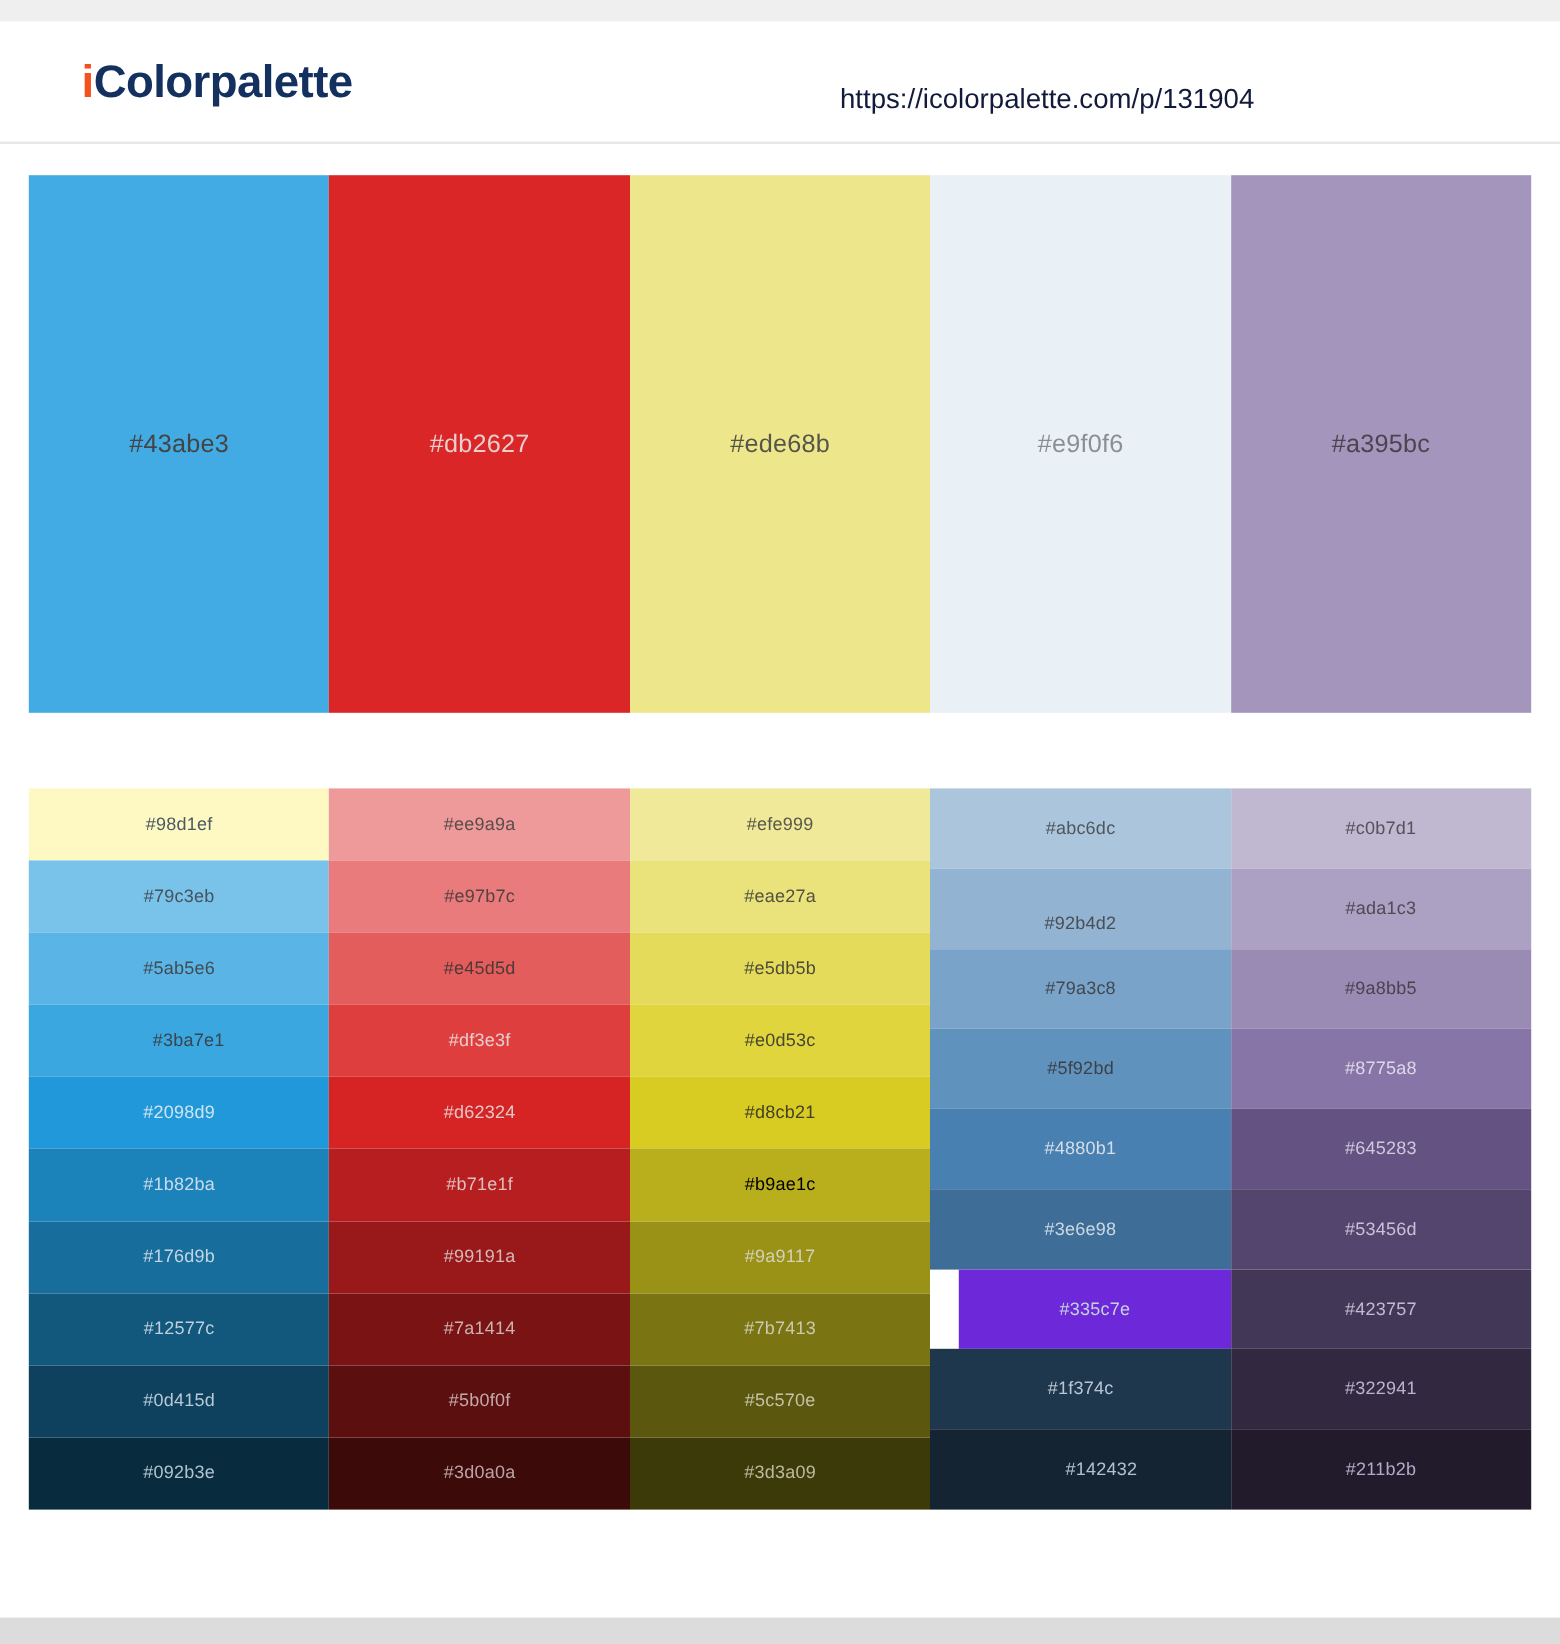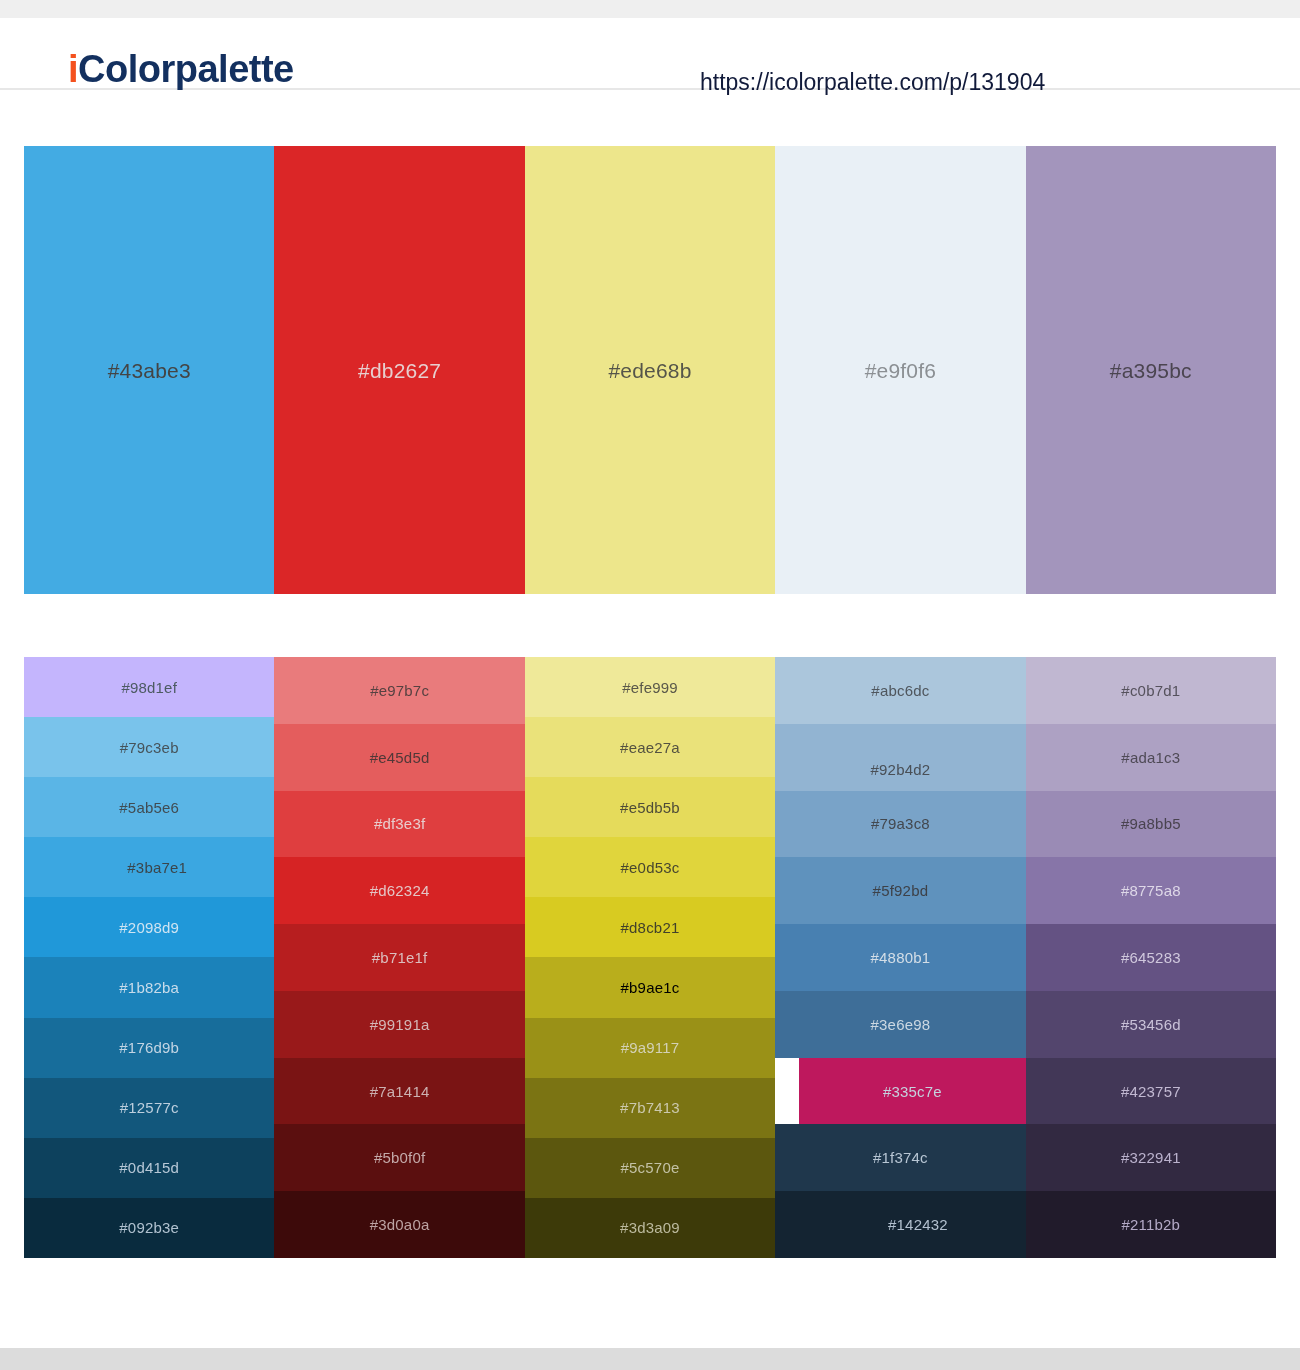--- a/index.html
+++ b/index.html
@@ -27,21 +27,21 @@
     width: 1300px;
     height: 18px;
     background: #efefef;
   }
 
   
   .header {
     position: absolute;
     left: 0; top: 18px;
     width: 1300px;
-    height: 72px;
+    height: 102px;
     background: #ffffff;
     border-bottom: 2px solid #e7e7e7;
     display: flex;
     align-items: center;
   }
 
   .logo {
     position: absolute;
     left: 68px;
     top: 32px;
@@ -151,21 +151,21 @@
       <div class="palette-cell" style="background: rgb(233, 240, 246);">
         <span class="palette-label" style="color: rgb(139, 143, 147);">#e9f0f6</span>
       </div>
       <div class="palette-cell" style="background: rgb(163, 149, 188);">
         <span class="palette-label" style="color: rgb(75, 69, 80);">#a395bc</span>
       </div>
     </div>
 
   <div class="shades-grid">
       <div class="shade-col">
-        <div class="shade-cell" style="background: #c4b5fd;">
+        <div class="shade-cell" style="background: #fef9c3;">
           <span class="shade-label" style="color: rgb(76, 90, 98);">#98d1ef</span>
         </div>
         <div class="shade-cell" style="background: rgb(121, 195, 235);">
           <span class="shade-label" style="color: rgb(70, 83, 90);">#79c3eb</span>
         </div>
         <div class="shade-cell" style="background: rgb(90, 181, 230);">
           <span class="shade-label" style="color: rgb(64, 76, 83);">#5ab5e6</span>
         </div>
         <div class="shade-cell" style="background: rgb(59, 167, 225); padding-left: 16px;">
           <span class="shade-label" style="color: rgb(58, 70, 76);">#3ba7e1</span>
@@ -183,20 +183,23 @@
           <span class="shade-label" style="color: rgb(189, 207, 222);">#12577c</span>
         </div>
         <div class="shade-cell" style="background: rgb(13, 65, 93);">
           <span class="shade-label" style="color: rgb(183, 200, 215);">#0d415d</span>
         </div>
         <div class="shade-cell" style="background: rgb(9, 43, 62);">
           <span class="shade-label" style="color: rgb(177, 194, 208);">#092b3e</span>
         </div>
       </div>
       <div class="shade-col">
+        <div class="shade-cell" style="background: rgb(238, 154, 154);">
+          <span class="shade-label" style="color: rgb(92, 75, 75);">#ee9a9a</span>
+        </div>
         <div class="shade-cell" style="background: rgb(233, 123, 124);">
           <span class="shade-label" style="color: rgb(86, 65, 65);">#e97b7c</span>
         </div>
         <div class="shade-cell" style="background: rgb(228, 93, 93);">
           <span class="shade-label" style="color: rgb(80, 56, 56);">#e45d5d</span>
         </div>
         <div class="shade-cell" style="background: rgb(223, 62, 63);">
           <span class="shade-label" style="color: rgb(232, 205, 205);">#df3e3f</span>
         </div>
         <div class="shade-cell" style="background: rgb(214, 35, 36);">
@@ -262,21 +265,21 @@
         </div>
         <div class="shade-cell" style="background: rgb(95, 146, 189);">
           <span class="shade-label" style="color: rgb(61, 65, 72);">#5f92bd</span>
         </div>
         <div class="shade-cell" style="background: rgb(72, 128, 177);">
           <span class="shade-label" style="color: rgb(212, 222, 231);">#4880b1</span>
         </div>
         <div class="shade-cell" style="background: rgb(62, 110, 152);">
           <span class="shade-label" style="color: rgb(204, 216, 226);">#3e6e98</span>
         </div>
-        <div class="shade-cell" style="background: #be185d; margin-left: 24px;">
+        <div class="shade-cell" style="background: #6d28d9; margin-left: 24px;">
           <span class="shade-label" style="color: rgb(197, 210, 222);">#335c7e</span>
         </div>
         <div class="shade-cell" style="background: rgb(31, 55, 76);">
           <span class="shade-label" style="color: rgb(184, 198, 212);">#1f374c</span>
         </div>
         <div class="shade-cell" style="background: rgb(20, 36, 50);">
           <span class="shade-label" style="color: rgb(178, 192, 207); margin-left: 35px;">#142432</span>
         </div>
       </div>
       <div class="shade-col">

